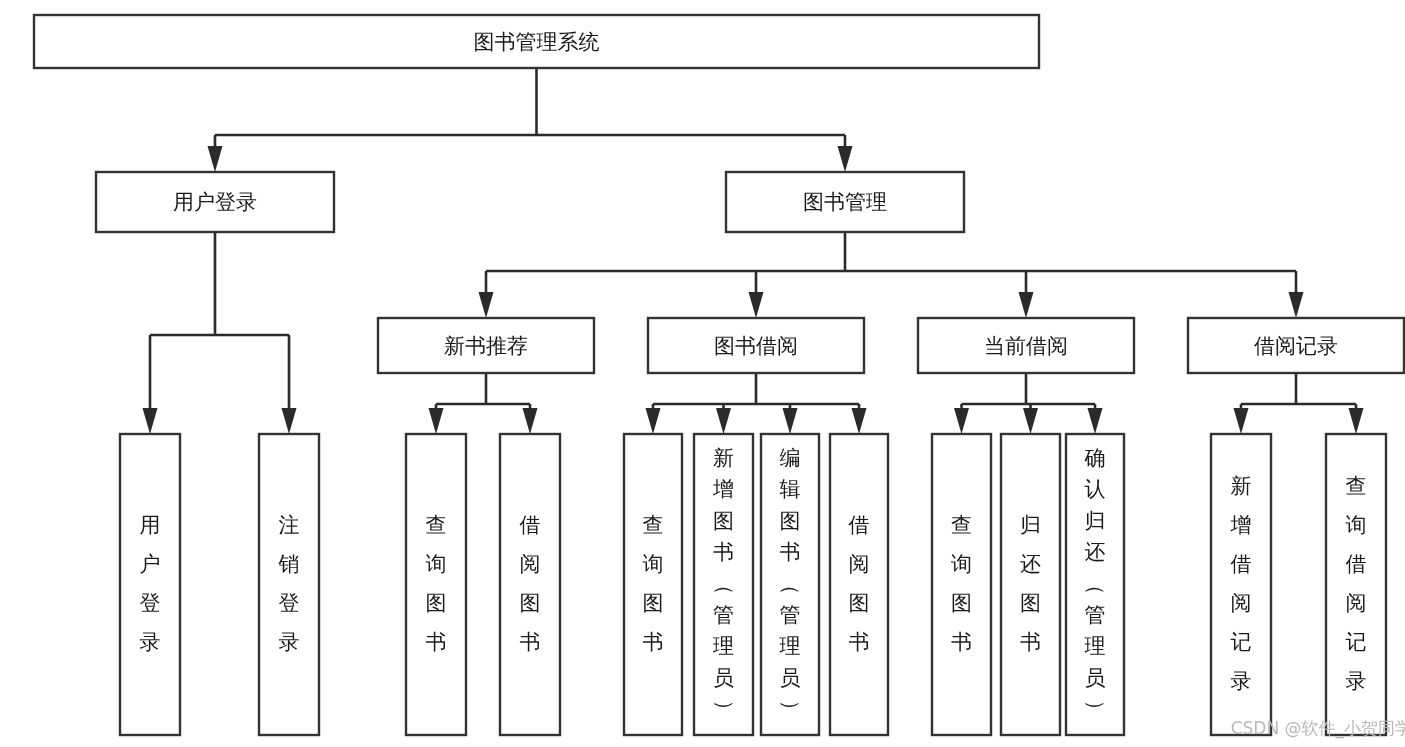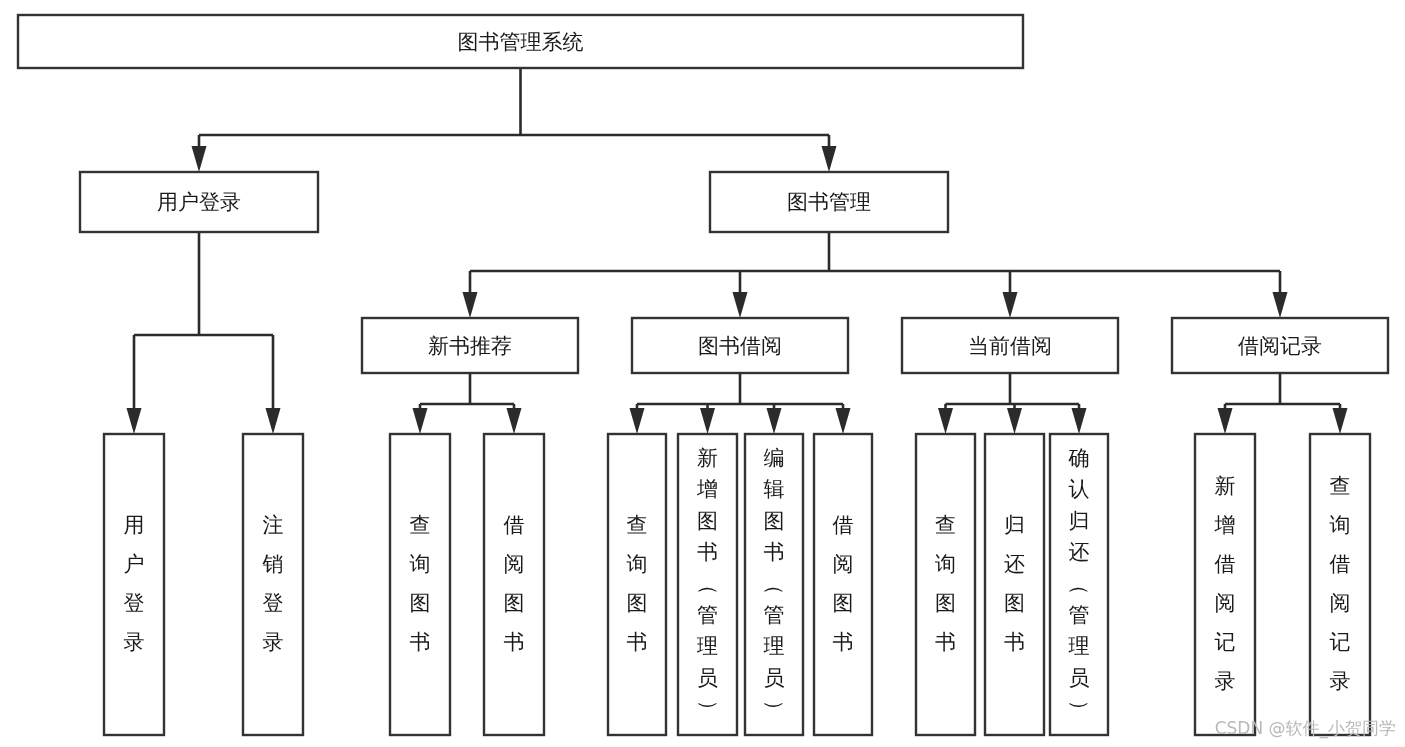--- a/index.html
+++ b/index.html
@@ -10,21 +10,21 @@
   }
   body {
     width: 1405px;
     height: 747px;
     position: relative;
     font-family: "DejaVu Sans", "Liberation Sans", sans-serif;
     overflow: hidden;
   }
   #diagram-root {
     position: absolute;
-    left: 0;
+    left: 16px;
     top: 0;
     width: 1179px;
     height: 747px;
   }
   svg.diagram-canvas {
     display: block;
     width: 1405px;
     height: 747px;
   }
   .node-box {

